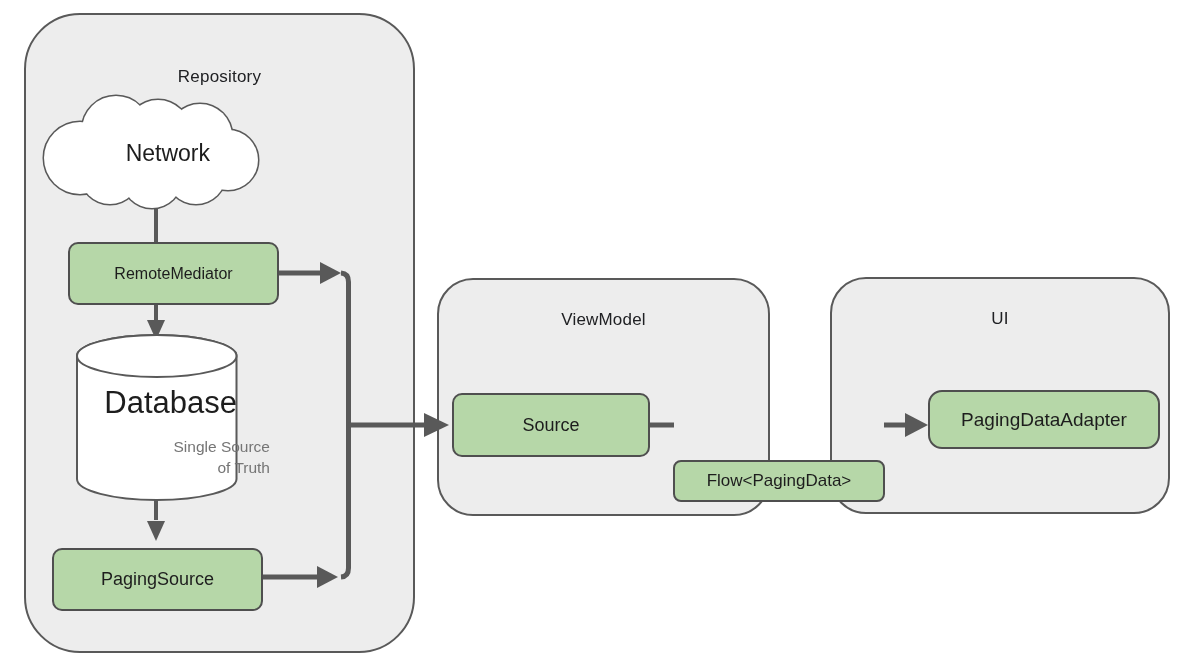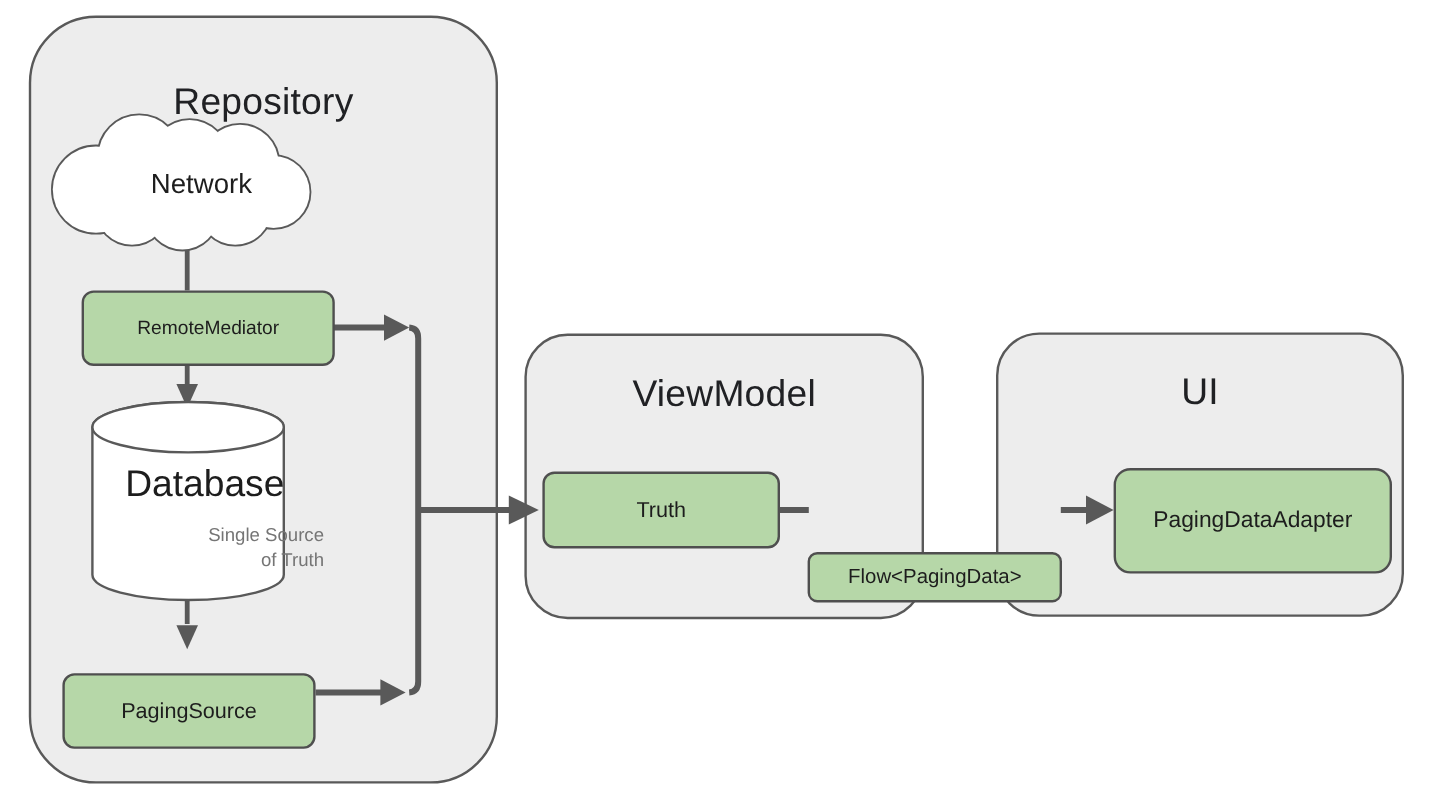--- a/index.html
+++ b/index.html
@@ -26,21 +26,21 @@
     background:var(--container-fill);
     border:2px solid var(--container-border);
     box-sizing:border-box;
     z-index:1;
   }
   .container-title{
     position:absolute;
     left:0;right:0;
     text-align:center;
     color:var(--title-text);
-    font-size:31px;
+    font-size:17px;
     letter-spacing:.2px;
     z-index:3;
   }
   #repository{left:24px;top:13px;width:391px;height:640px;border-radius:56px;}
   #viewmodel{left:437px;top:278px;width:333px;height:238px;border-radius:36px;}
   #ui{left:830px;top:277px;width:340px;height:237px;border-radius:36px;}
   #repository .container-title{top:52px;}
   #viewmodel .container-title{top:30px;}
   #ui .container-title{top:30px;}
 
@@ -52,24 +52,24 @@
   .node{
     position:absolute;
     background:var(--node-fill);
     border:2px solid var(--node-border);
     box-sizing:border-box;
     display:flex;align-items:center;justify-content:center;
     color:var(--node-text);
     z-index:3;
   }
   #remote-mediator{left:68px;top:242px;width:211px;height:63px;border-radius:10px;font-size:16px;}
-  #paging-source{left:52px;top:548px;width:211px;height:63px;border-radius:10px;font-size:18px;margin-top:13px;}
+  #paging-source{left:52px;top:548px;width:211px;height:63px;border-radius:10px;font-size:18px;}
   #pager{left:452px;top:393px;width:198px;height:64px;border-radius:10px;font-size:18px;}
   #flow-paging-data{left:673px;top:428px;width:212px;height:42px;border-radius:8px;font-size:17px;margin-top:32px;}
-  #paging-data-adapter{left:928px;top:390px;width:232px;height:88px;border-radius:14px;font-size:19px;}
+  #paging-data-adapter{left:928px;top:390px;width:232px;height:59px;border-radius:14px;font-size:19px;}
 
   .float-label{
     position:absolute;z-index:4;text-align:right;color:var(--node-text);
   }
   #network-label{left:90px;top:140px;width:120px;font-size:23px;}
   #database-label{left:77px;top:385px;width:160px;font-size:31px;}
   #database-sublabel{
     left:77px;top:436px;width:160px;
     font-size:15.5px;line-height:21px;color:var(--muted-text);margin-left:33px;
   }
@@ -144,21 +144,21 @@
     </g>
   </svg>
 
   <div class="node" id="remote-mediator">
     <span>RemoteMediator</span>
   </div>
   <div class="node" id="paging-source">
     <span>PagingSource</span>
   </div>
   <div class="node" id="pager">
-    <span>Truth</span>
+    <span>Source</span>
   </div>
   <div class="node" id="flow-paging-data">
     <span>Flow&lt;PagingData&gt;</span>
   </div>
   <div class="node" id="paging-data-adapter">
     <span>PagingDataAdapter</span>
   </div>
 
   <div class="float-label" id="network-label">Network</div>
   <div class="float-label" id="database-label">Database</div>

